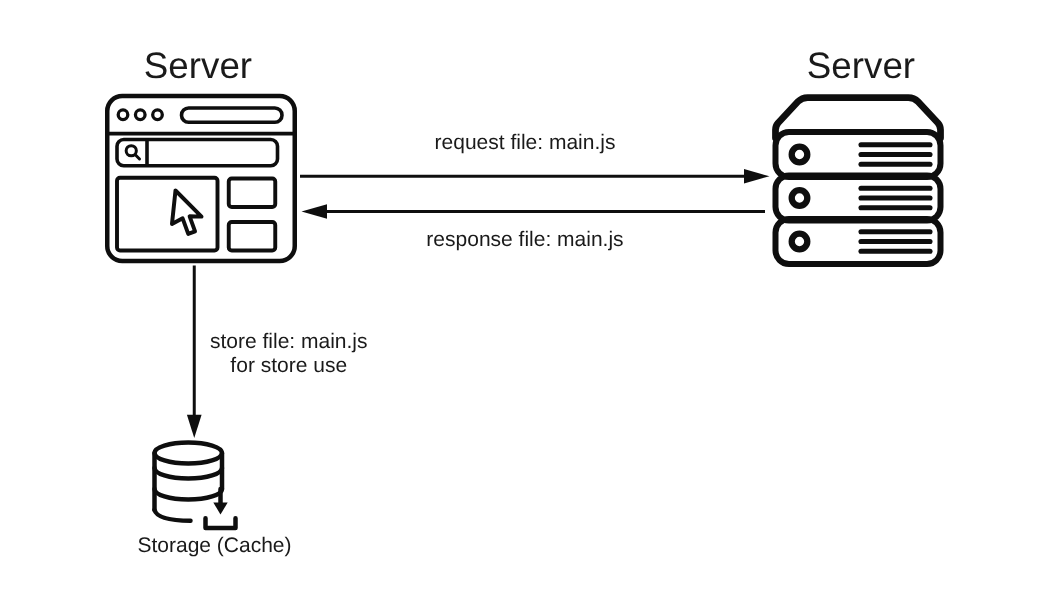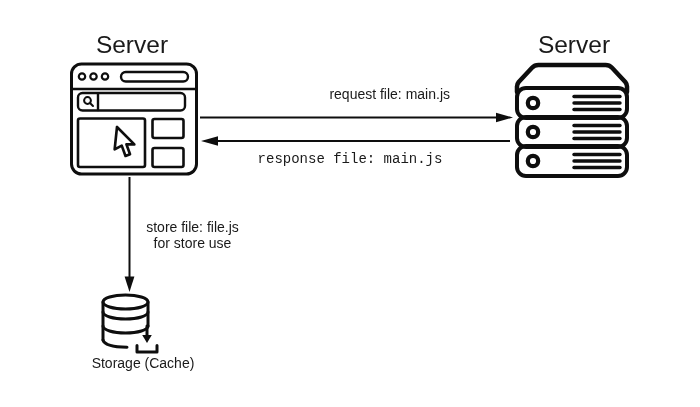--- a/index.html
+++ b/index.html
@@ -26,22 +26,22 @@
   }
   .browser-title{left:57px;top:31px;width:150px;}
   .server-title{left:499px;top:31px;width:150px;}
   .lbl{
     position:absolute;
     text-align:center;
     font-size:14px;
     line-height:17px;
     color:var(--text);
   }
-  .request-label{left:250px;top:86px;width:200px;text-align:right;}
-  .response-label{left:250px;top:151px;width:200px;font-family:Liberation Mono, monospace;}
+  .request-label{left:250px;top:86px;width:200px;}
+  .response-label{left:250px;top:151px;width:200px;}
   .store-label{left:122px;top:220px;width:141px;line-height:15.5px;}
   .storage-label{left:68px;top:355px;width:150px;}
   .icon-svg,.arrows{position:absolute;}
   .arrows{left:0;top:0;}
   .browser-icon{left:68px;top:60px;}
   .server-icon{left:508px;top:56px;}
   .storage-icon{left:94px;top:284px;}
   svg *{vector-effect:none;}
 </style>
 </head>
@@ -119,18 +119,18 @@
     <g>
       <line x1="53" y1="42" x2="53" y2="52.5" stroke-width="3"></line>
       <polygon points="48.2,51 57.8,51 53,59" fill="var(--line)" stroke="none"></polygon>
       <path d="M43 61.5 L43 68 L63 68 L63 61.5" stroke-width="3"></path>
     </g>
   </svg>
 
   <div class="lbl request-label">request file: main.js</div>
   <div class="lbl response-label">response file: main.js</div>
   <div class="lbl store-label">
-    <div>store file: file.js</div>
+    <div>store file: main.js</div>
     <div>for store use</div>
   </div>
   <div class="lbl storage-label">Storage (Cache)</div>
 
 </div>
 
 </body></html>

